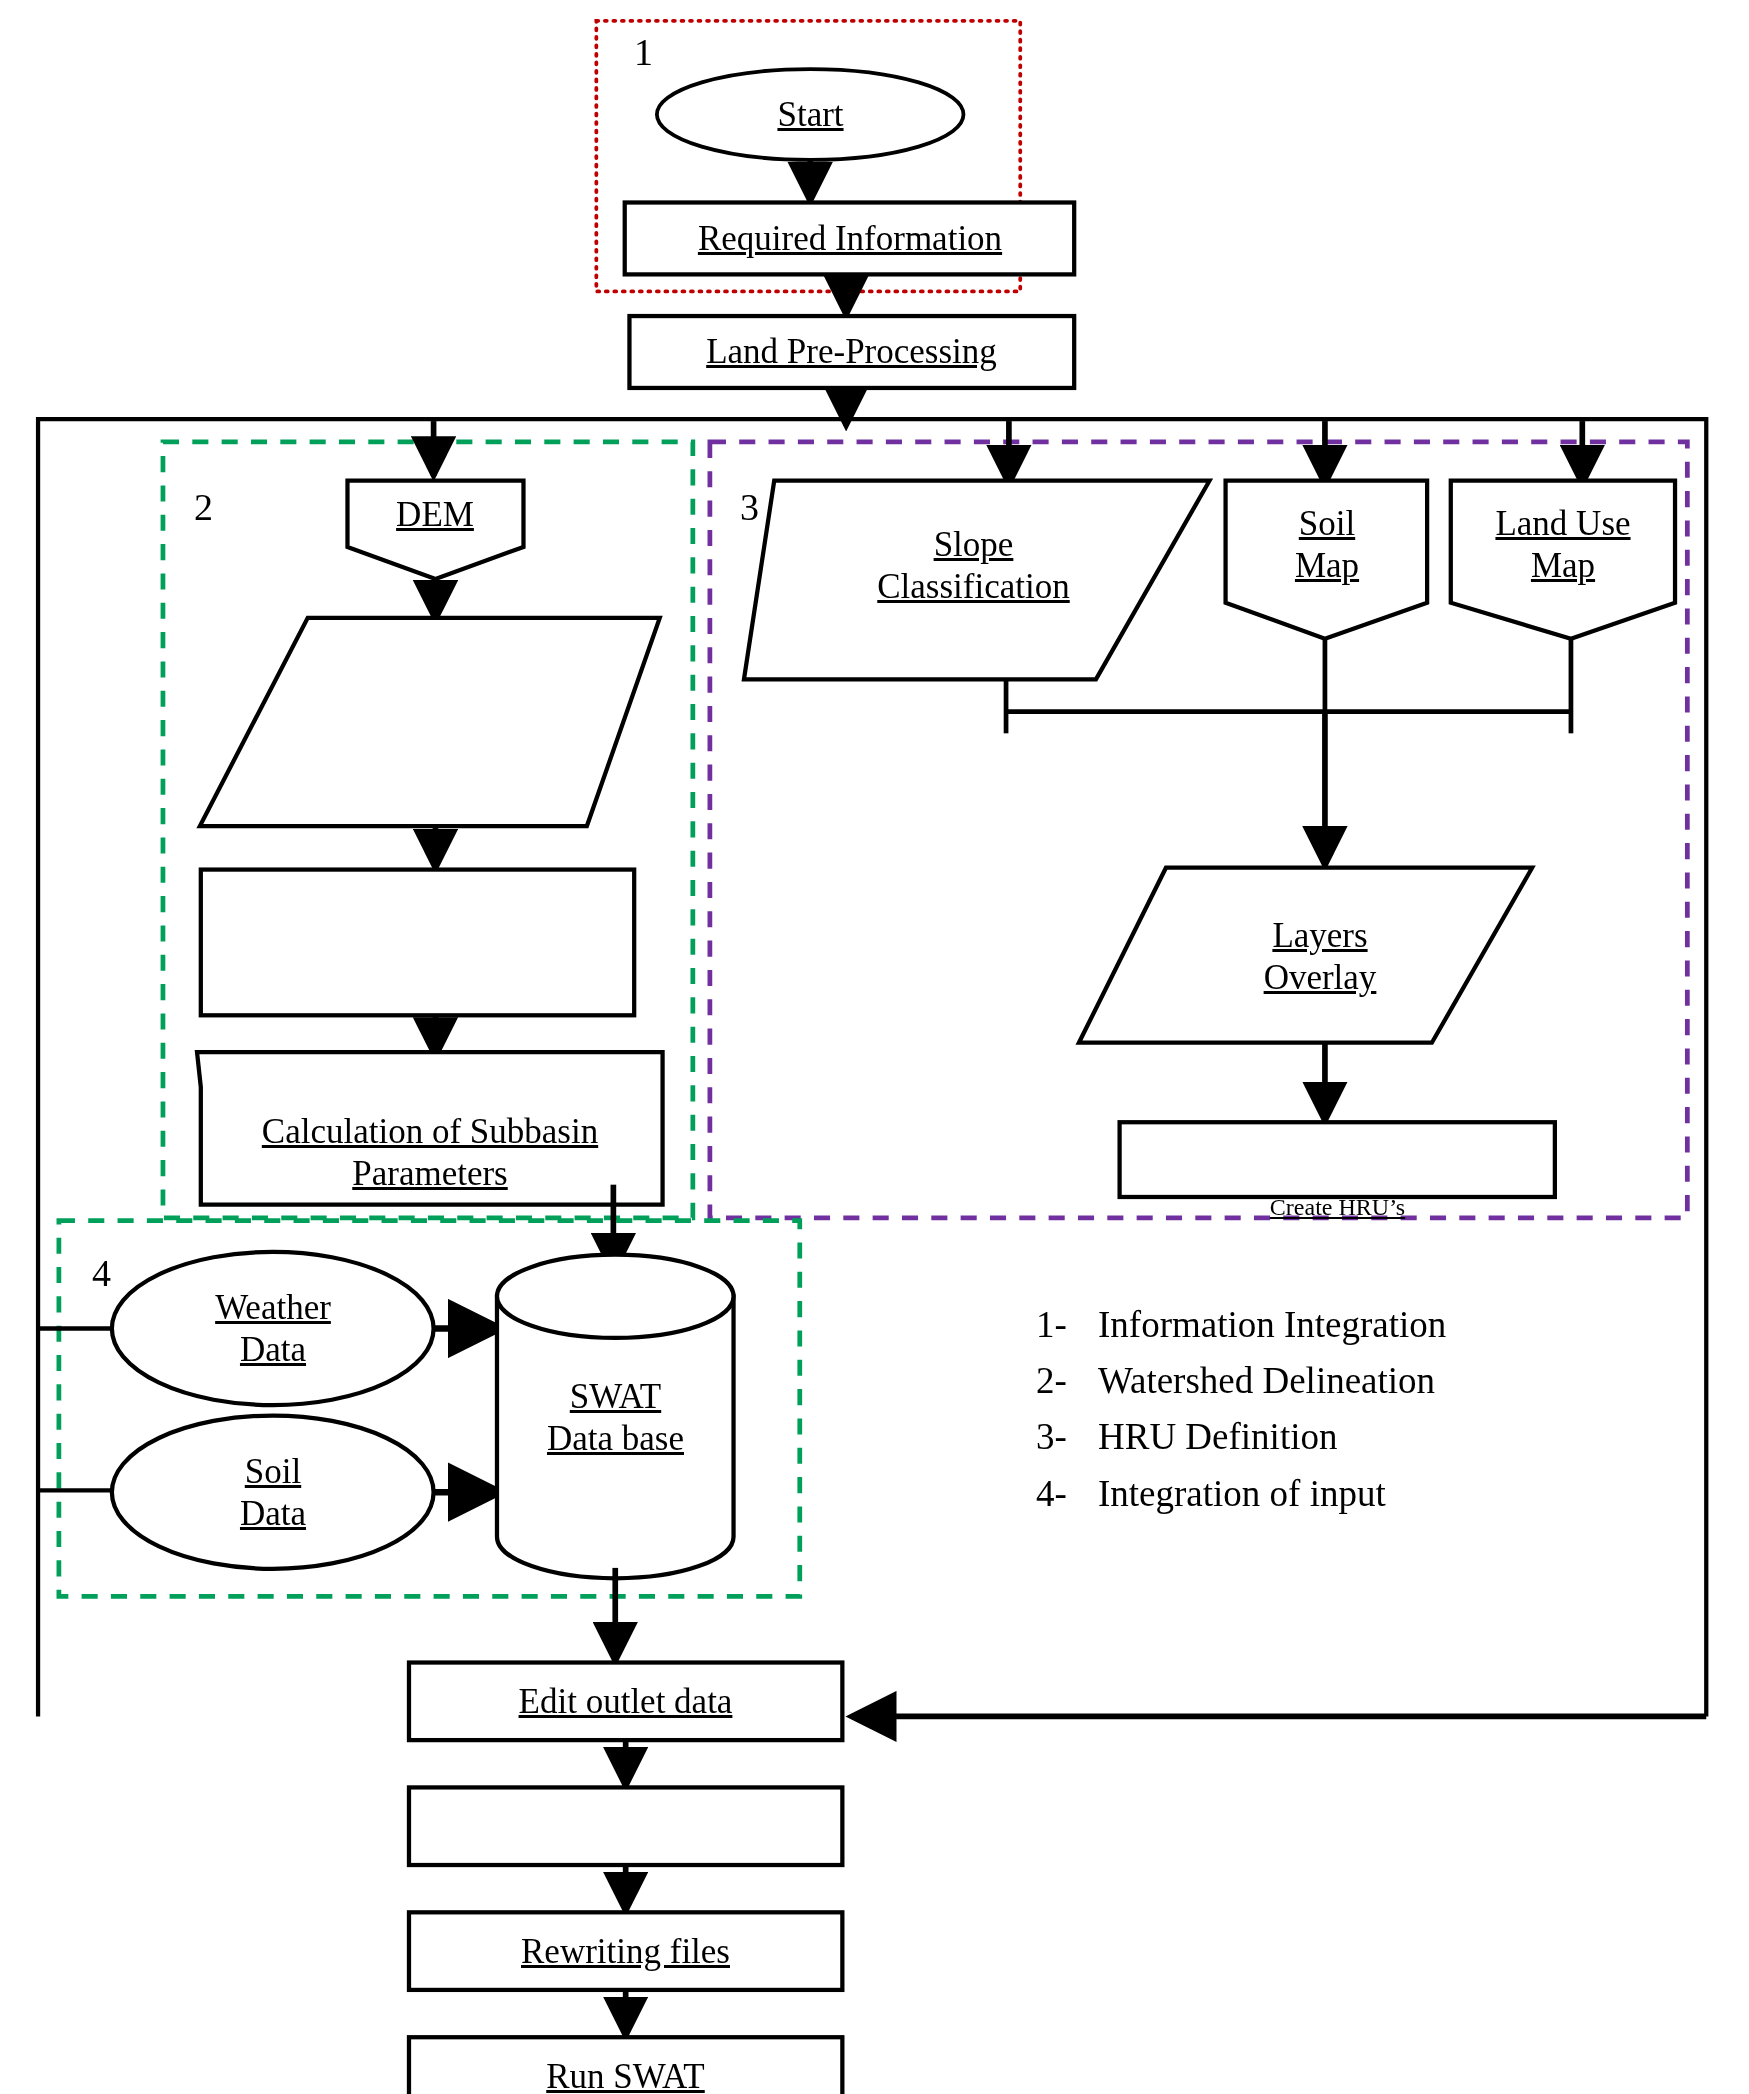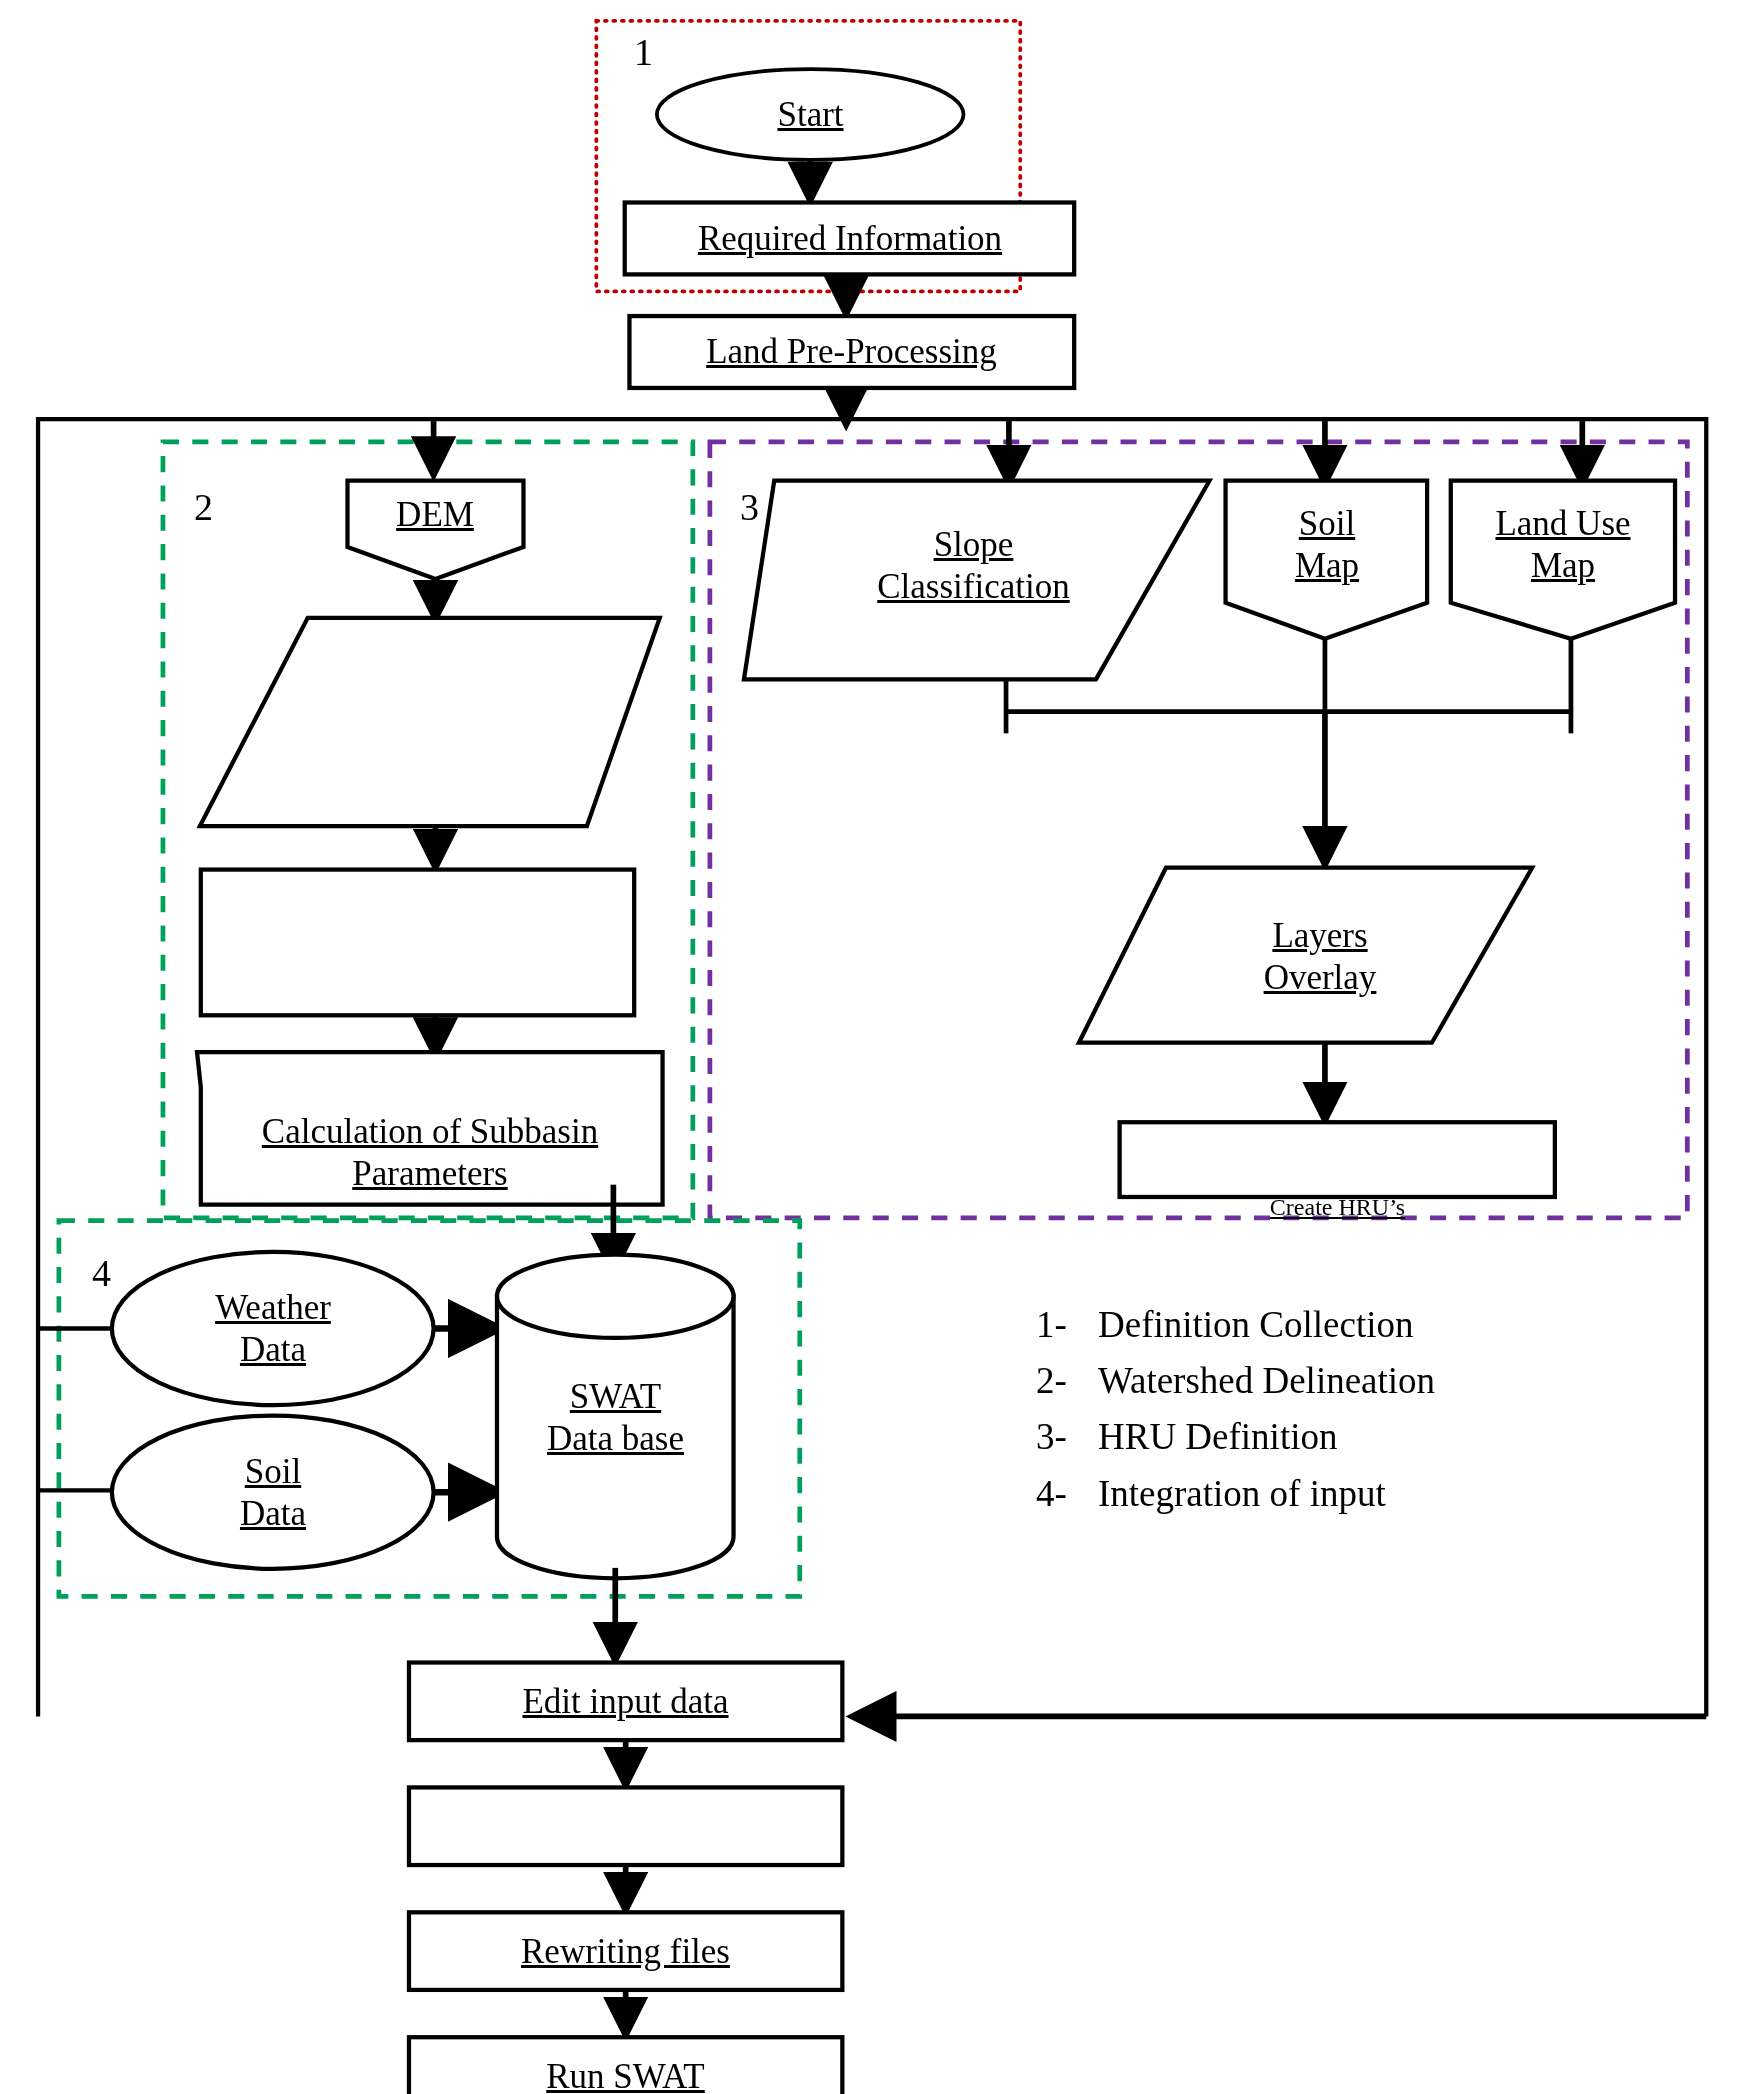--- a/index.html
+++ b/index.html
@@ -150,31 +150,31 @@
 
   <div class="nodeLabel" style="left:150px;top:1266px;width:246px;height:125px;font-size:35px;">Weather
 Data</div>
 
   <div class="nodeLabel" style="left:150px;top:1430px;width:246px;height:125px;font-size:35px;">Soil
 Data</div>
 
   <div class="nodeLabel" style="left:497px;top:1355px;width:237px;height:125px;font-size:35px;">SWAT
 Data base</div>
 
-  <div class="nodeLabel" style="left:409px;top:1663px;width:433px;height:78px;font-size:35px;">Edit input data</div>
+  <div class="nodeLabel" style="left:409px;top:1663px;width:433px;height:78px;font-size:35px;">Edit outlet data</div>
 
 
   <div class="nodeLabel" style="left:409px;top:1913px;width:433px;height:78px;font-size:35px;">Rewriting files</div>
 
   <div class="nodeLabel" style="left:409px;top:2038px;width:433px;height:78px;font-size:35px;">Run SWAT</div>
 
   <div class="legend" style="left:1036px;top:1297px;font-size:37px;line-height:1.52;">
     <div class="legend-row">
       <span class="legend-num">1-</span>
-      <span>Definition Collection</span>
+      <span>Information Integration</span>
     </div>
     <div class="legend-row">
       <span class="legend-num">2-</span>
       <span>Watershed Delineation</span>
     </div>
     <div class="legend-row">
       <span class="legend-num">3-</span>
       <span>HRU Definition</span>
     </div>
     <div class="legend-row">

